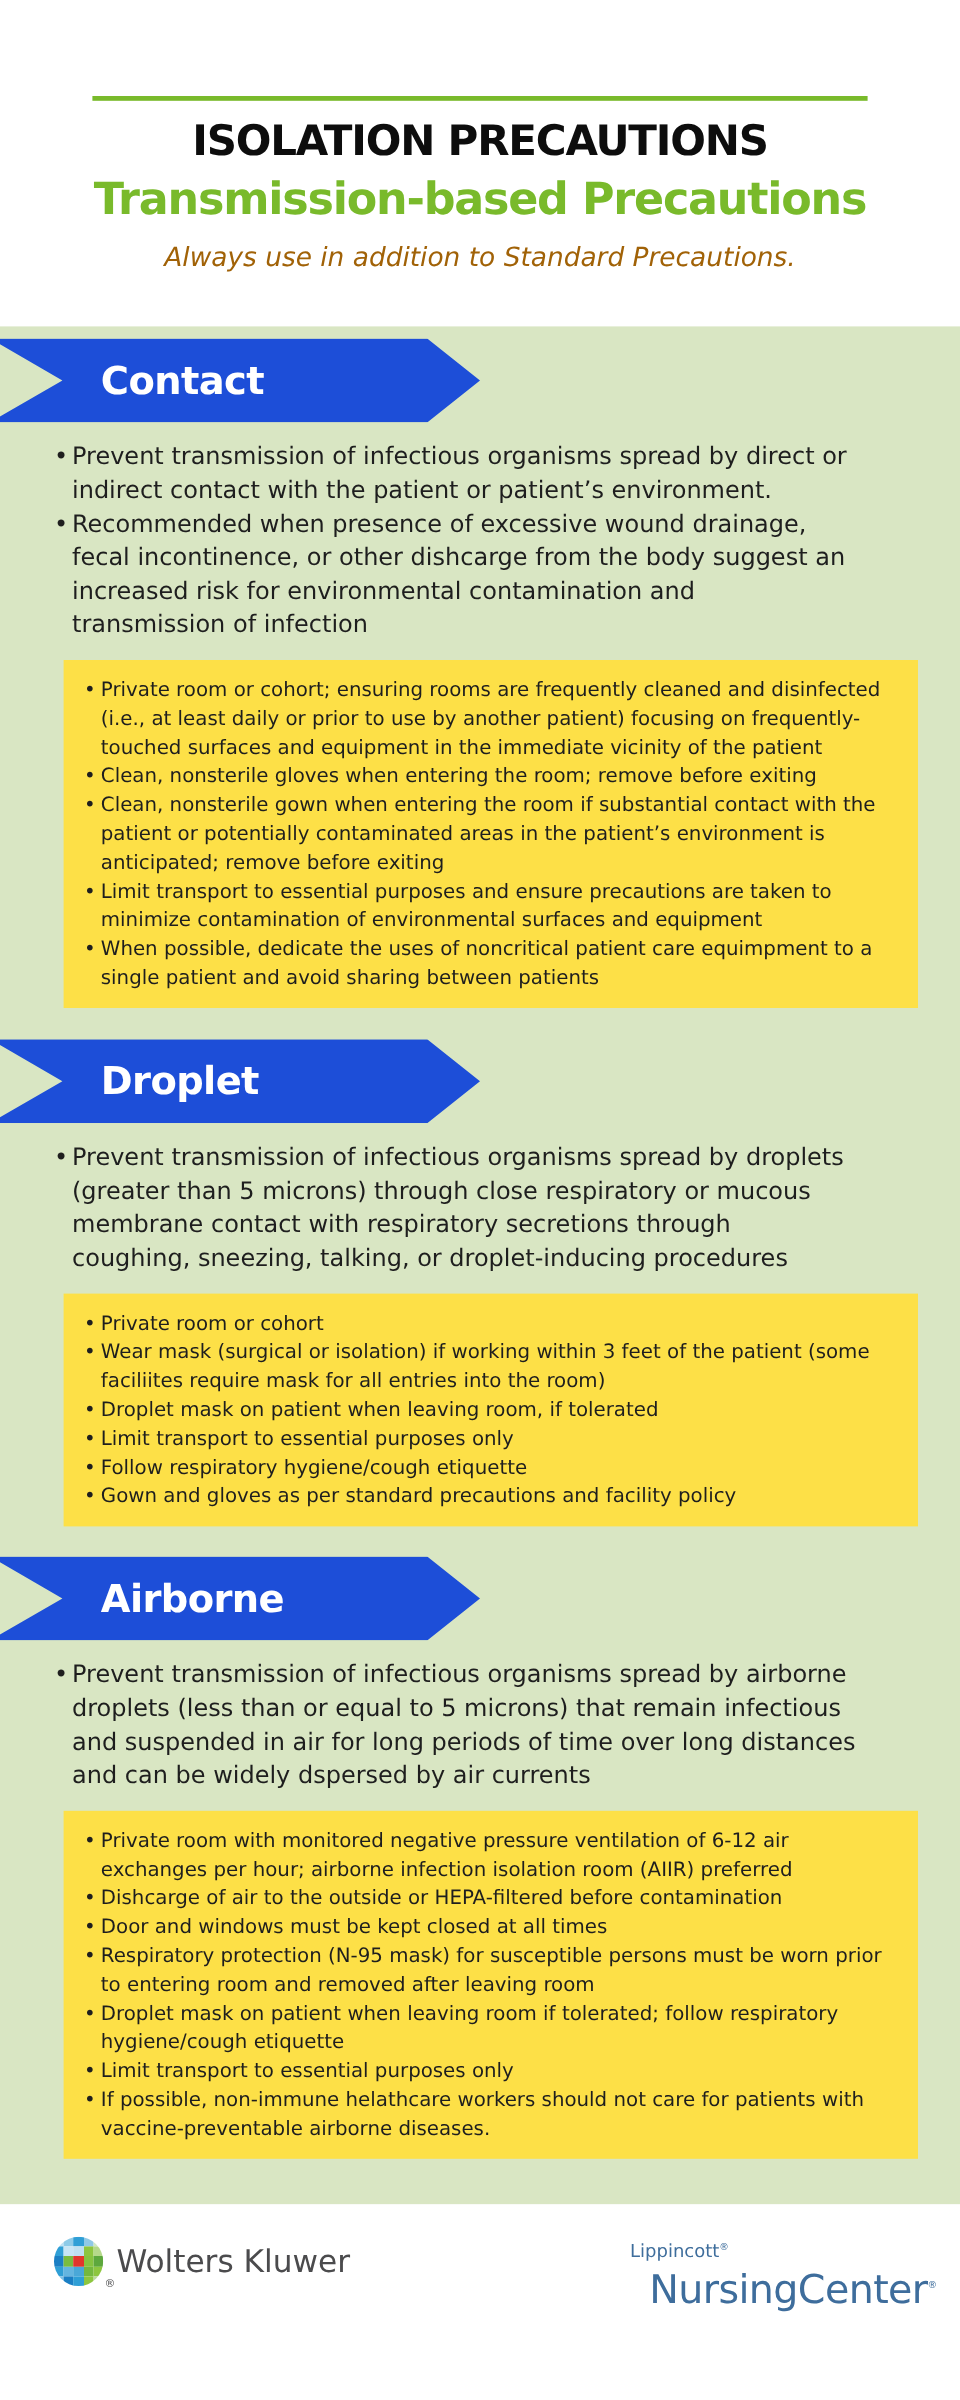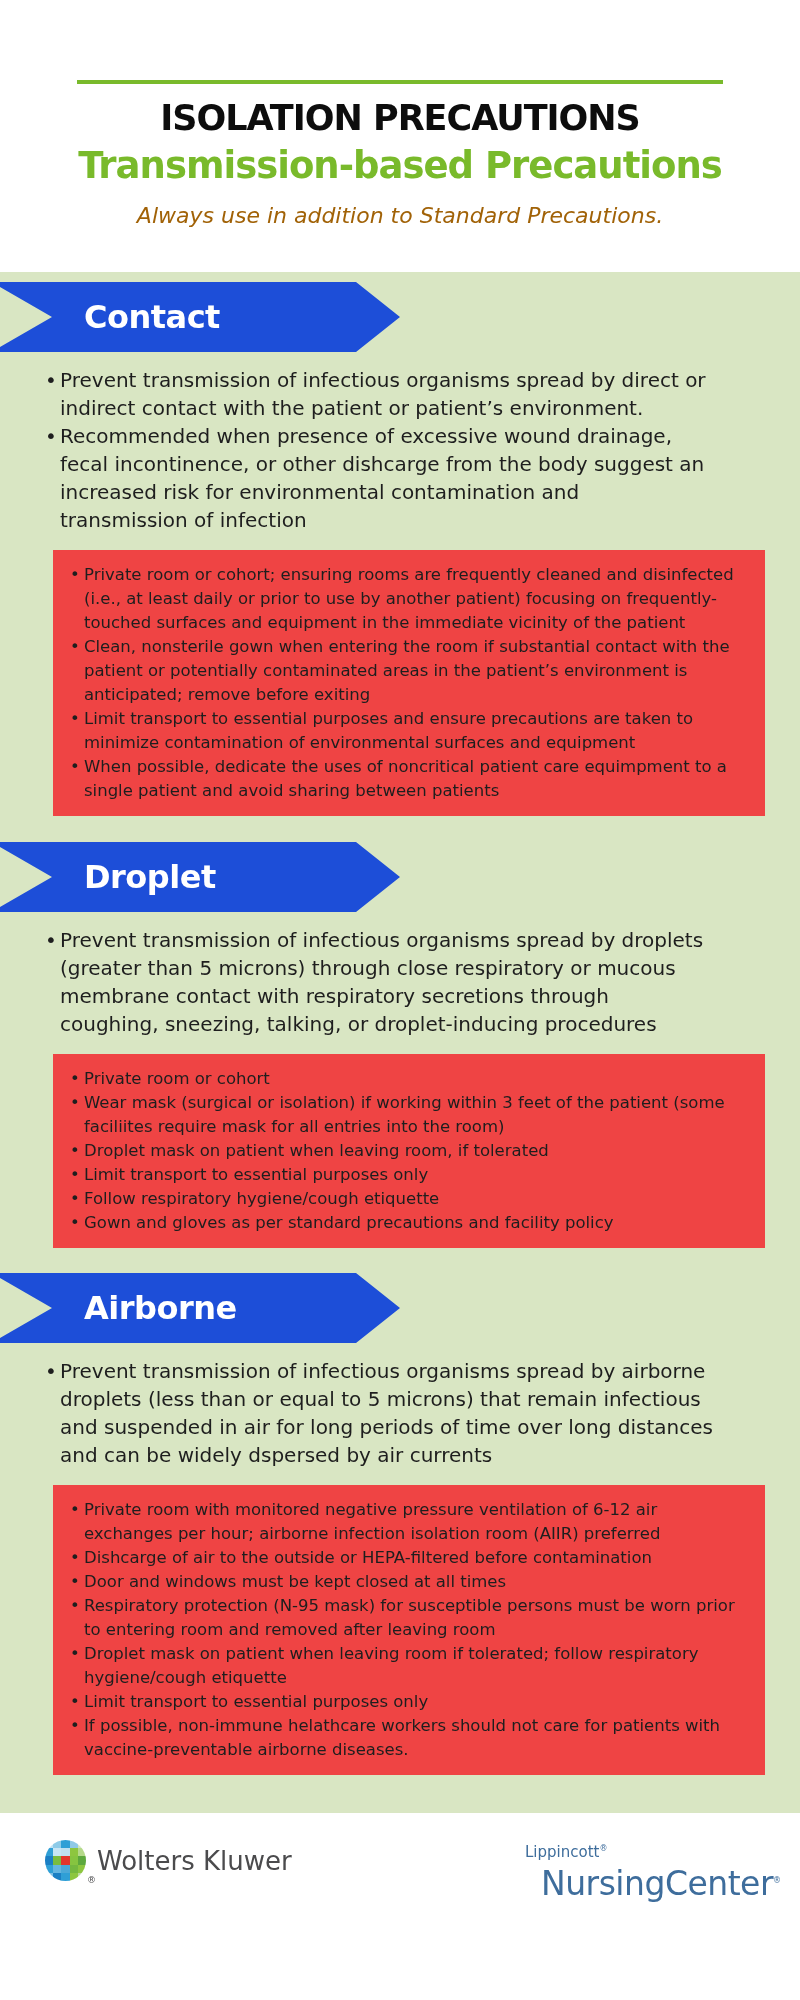--- a/index.html
+++ b/index.html
@@ -45,21 +45,21 @@
   }
 
   .overview{
     margin:14px 0 0 45px;width:668px;
     font-size:20px;line-height:28px;
   }
   .overview li{padding-left:15px;margin:0;}
   .overview li::before{font-size:20px;}
 
   .detail-box{
-    background:#ef4444;margin:16px 0 0 53px;width:712px;box-sizing:border-box;
+    background:#fde047;margin:16px 0 0 53px;width:712px;box-sizing:border-box;
     padding:13px 22px 13px 17px;
   }
   .detail-box ul{
     font-size:16.5px;line-height:24px;
   }
   .detail-box li{padding-left:14px;}
 
   
   .footer{height:116px;background:#ffffff;position:relative;}
   .wk-logo{position:absolute;left:45px;top:27px;width:41px;height:41px;
@@ -96,20 +96,21 @@
       <div class="banner b-contact">
         <span>Contact Precautions</span>
       </div>
       <ul class="overview">
         <li>Prevent transmission of infectious organisms spread by direct or indirect contact with the patient or patient’s environment.</li>
         <li>Recommended when presence of excessive wound drainage, fecal incontinence, or other dishcarge from the body suggest an increased risk for environmental contamination and transmission of infection</li>
       </ul>
       <div class="detail-box">
         <ul>
           <li>Private room or cohort; ensuring rooms are frequently cleaned and disinfected (i.e., at least daily or prior to use by another patient) focusing on frequently-touched surfaces and equipment in the immediate vicinity of the patient</li>
+          <li>Clean, nonsterile gloves when entering the room; remove before exiting</li>
           <li>Clean, nonsterile gown when entering the room if substantial contact with the patient or potentially contaminated areas in the patient’s environment is anticipated; remove before exiting</li>
           <li>Limit transport to essential purposes and ensure precautions are taken to minimize contamination of environmental surfaces and equipment</li>
           <li>When possible, dedicate the uses of noncritical patient care equimpment to a single patient and avoid sharing between patients</li>
         </ul>
       </div>
     </div>
 
     <div class="section">
       <div class="banner b-droplet">
         <span>Droplet Precautions</span>

